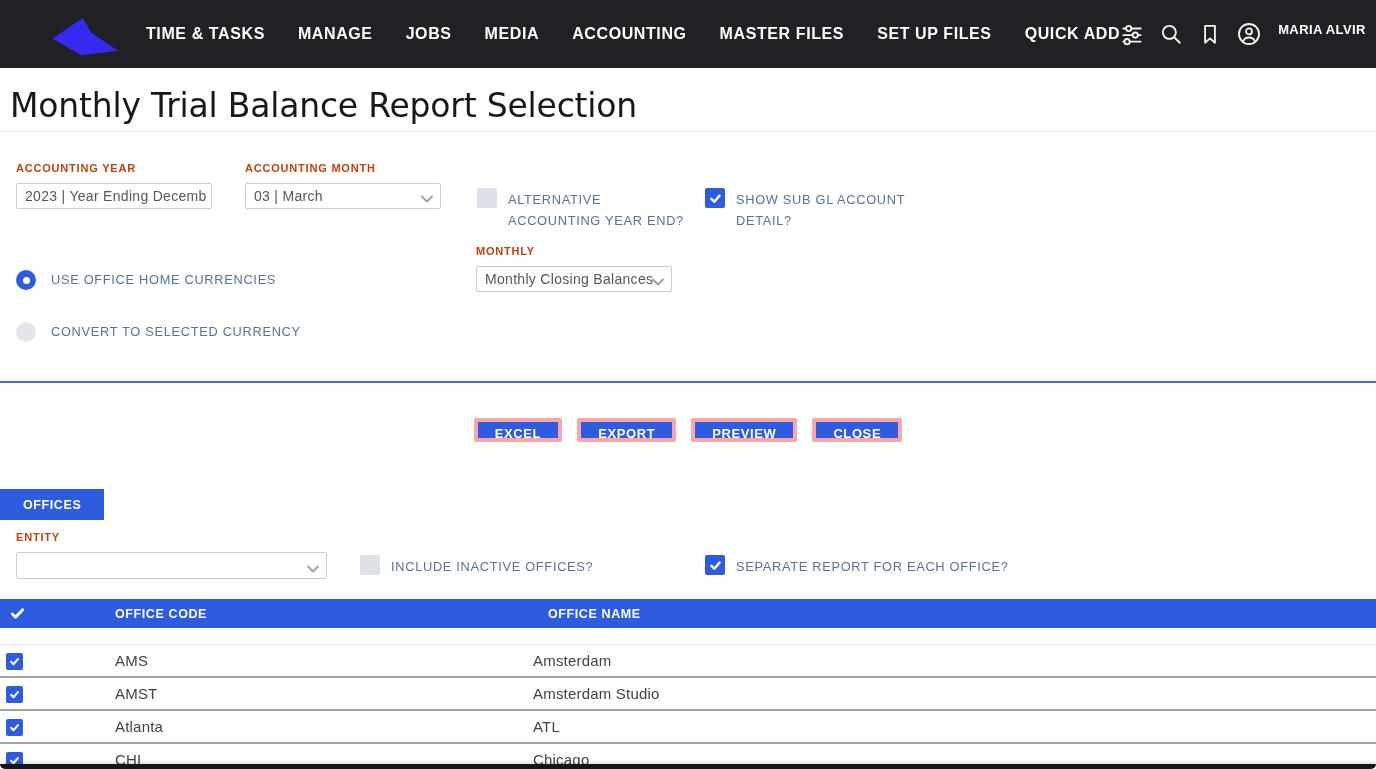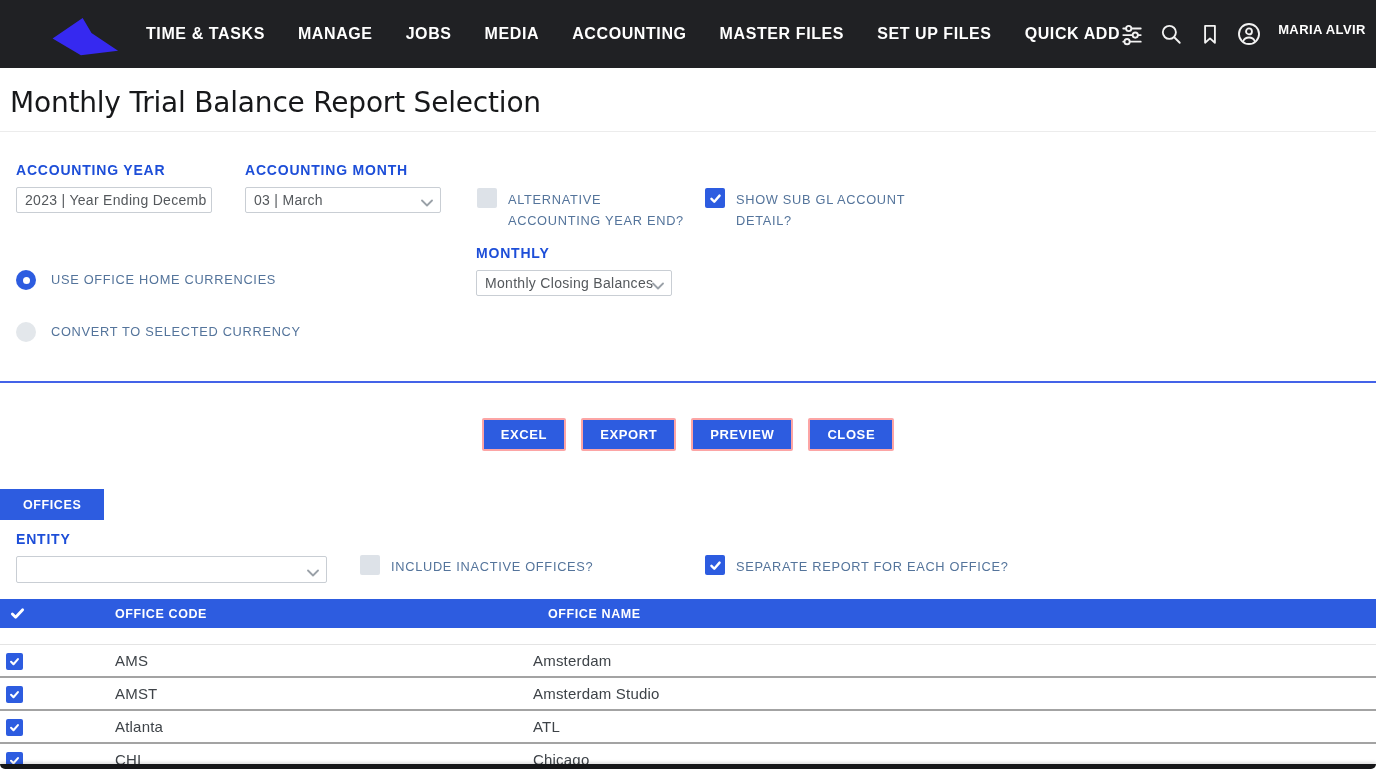--- a/index.html
+++ b/index.html
@@ -24,27 +24,27 @@
   }
   .nav-right { margin-left:auto; display:flex; align-items:flex-start; gap:15px; }
   .nav-icon { width:24px; height:24px; display:block; cursor:pointer; }
   .nav-icon svg { width:100%; height:100%; stroke:#f2f2f2; fill:none; stroke-width:1.7; stroke-linecap:round; stroke-linejoin:round; }
   .user-name { color:#ffffff; font-size:13px; font-weight:bold; letter-spacing:.4px; margin-left:2px; white-space:nowrap; }
 
   
   .page-title {
     position:absolute; top:86px; left:10px;
     font-family:"DejaVu Sans","Liberation Sans",sans-serif;
-    font-size:28px; font-weight:500; color:#17181a; letter-spacing:-.2px;
+    font-size:33px; font-weight:500; color:#17181a; letter-spacing:-.2px;
   }
   .title-divider { position:absolute; top:131px; left:0; right:0; height:1px; background:#ececec; }
 
   
   .field-label {
-    display:block; color:#1d4ed8; font-size:14px; font-weight:bold;
+    display:block; color:#c2410c; font-size:11px; font-weight:bold;
     letter-spacing:.8px; margin-bottom:9px; white-space:nowrap;
   }
   .select-box {
     position:relative; height:26px; border:1px solid #c9ced4; border-radius:2px;
     background:#fff; display:flex; align-items:center; padding:0 8px;
     font-size:14px; color:#54585c; letter-spacing:.3px; overflow:hidden;
     white-space:nowrap; cursor:pointer;
   }
   .select-box .chev { position:absolute; right:7px; top:50%; margin-top:-5px; width:12px; height:10px; }
   .select-box .chev svg { width:12px; height:10px; stroke:#9aa1a8; fill:none; stroke-width:1.8; stroke-linecap:round; stroke-linejoin:round; }
@@ -82,23 +82,23 @@
   .chk-alt .check-label { max-width:180px; }
   .chk-subgl { top:188px; left:705px; }
   .chk-subgl .check-label { max-width:190px; }
   .fld-monthly { position:absolute; top:245px; left:476px; width:196px; }
   .radio-group { position:absolute; top:268px; left:16px; display:flex; flex-direction:column; gap:30px; }
 
   .blue-divider { position:absolute; top:381px; left:0; right:0; height:2px; background:#4463e8; }
 
   .button-row { position:absolute; top:418px; left:0; right:0; display:flex; justify-content:center; gap:15px; }
   .btn {
-    background:#2D5CE0; color:#fff; border:2px solid #fca5a5; border-radius:2px;
+    background:#2D5CE0; color:#fff; border:4px solid #fca5a5; border-radius:2px;
     font-family:"Liberation Sans",sans-serif; font-size:13px; font-weight:bold;
-    letter-spacing:.6px; padding:4px 17px; height:33px; cursor:pointer;
+    letter-spacing:.6px; padding:4px 17px; height:24px; cursor:pointer;
   }
 
   
   .offices-tab {
     position:absolute; top:489px; left:0; height:31px; background:#2D5CE0;
     color:#fff; font-size:12.5px; font-weight:bold; letter-spacing:.6px;
     display:flex; align-items:center; padding:0 23px; cursor:pointer;
   }
   .fld-entity { position:absolute; top:531px; left:16px; width:311px; }
   .fld-entity .select-box { height:27px; }

